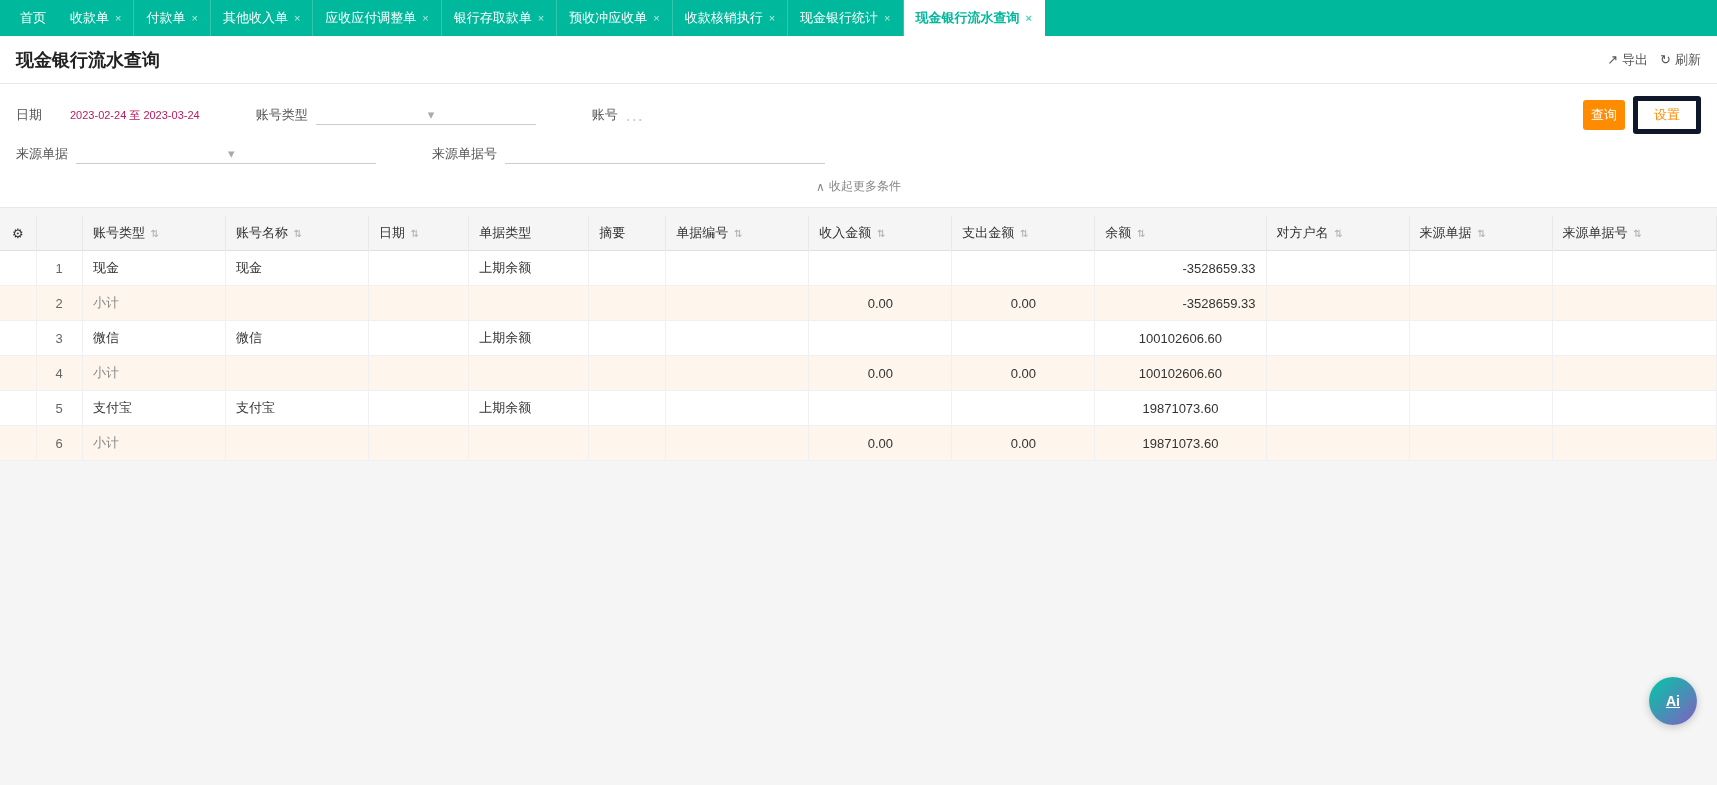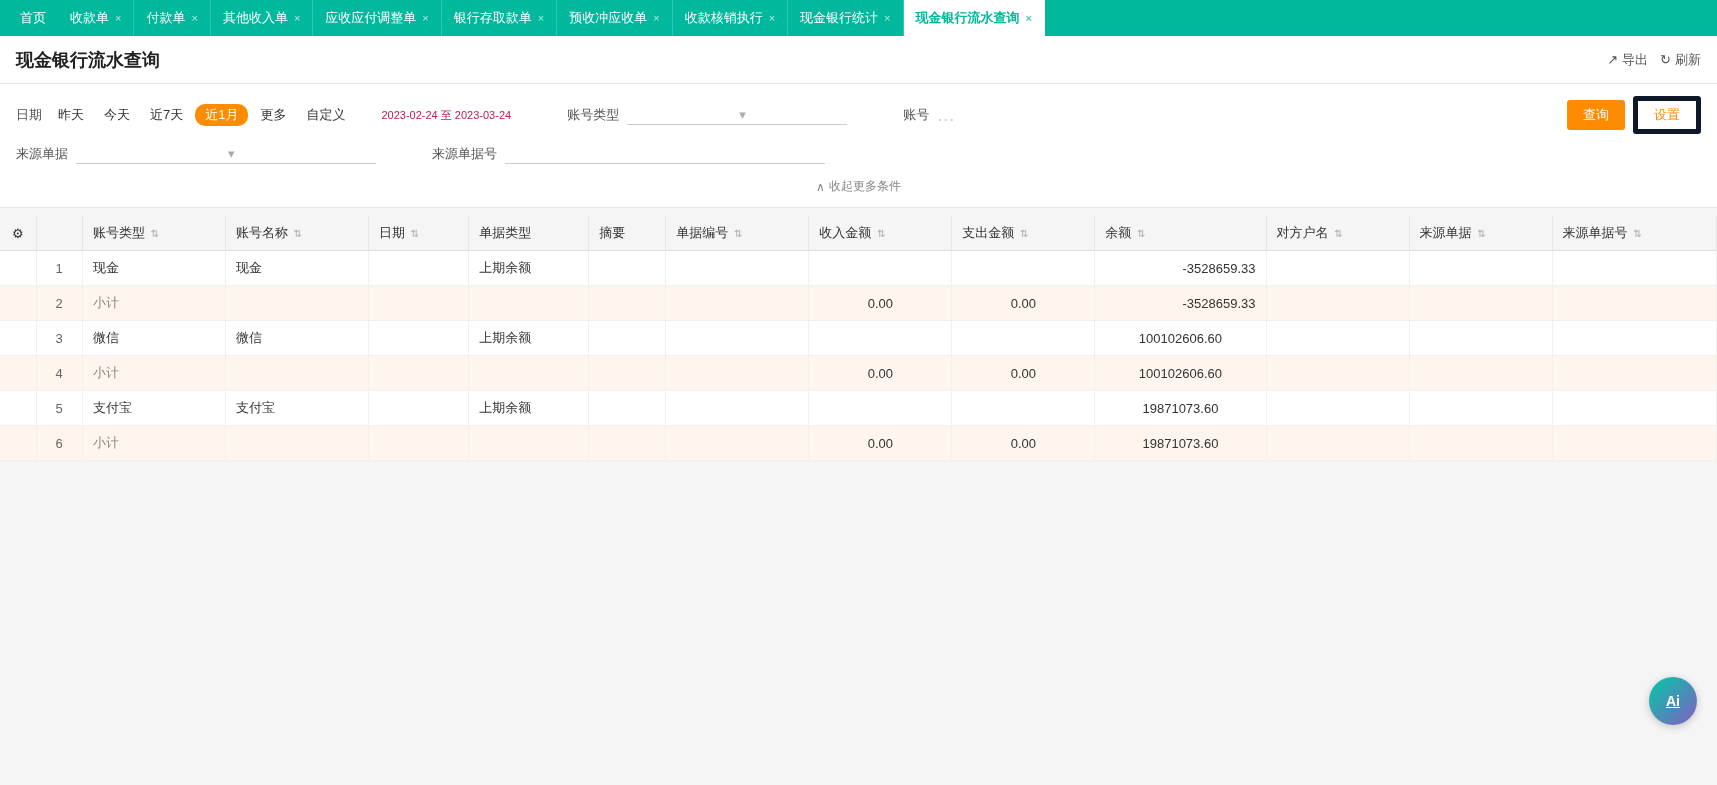--- a/index.html
+++ b/index.html
@@ -98,21 +98,21 @@
       min-width: 220px;
       outline: none;
       font-size: 13px;
       color: #333;
     }
     .filter-dots { color: #ccc; font-size: 18px; margin-right: 8px; letter-spacing: 1px; }
     .query-btn {
       background: #ff8c00;
       color: #fff;
       border: none;
-      padding: 6px 16px;
+      padding: 6px 8px;
       border-radius: 3px;
       cursor: pointer;
       font-size: 13px;
     }
     .settings-btn {
       background: #fff;
       color: #ff8c00;
       border: 5px solid #0f172a;
       padding: 5px 16px;
       border-radius: 3px;
@@ -218,28 +218,20 @@
       <span>刷新</span>
     </button>
   </div>
 </div>
 
 <div class="filter-area">
   <div class="filter-row">
 
     <div class="filter-group">
       <span class="filter-label">日期</span>
-      <div class="date-range-options" id="date-options-container">
-          <button class="date-btn">昨天</button>
-          <button class="date-btn">今天</button>
-          <button class="date-btn">近7天</button>
-          <button class="date-btn active">近1月</button>
-          <button class="date-btn">更多</button>
-          <button class="date-btn">自定义</button>
-        </div>
       <div style="display:flex;flex-direction:column;margin-left:8px;">
         <span class="date-display">2023-02-24 至 2023-03-24</span>
       </div>
     </div>
 
     <div class="filter-group" style="margin-left:40px;">
       <span class="filter-label">账号类型</span>
       <div class="filter-select" style="min-width:220px;">
         <span></span>
         <span style="color:#aaa;">▾</span>

